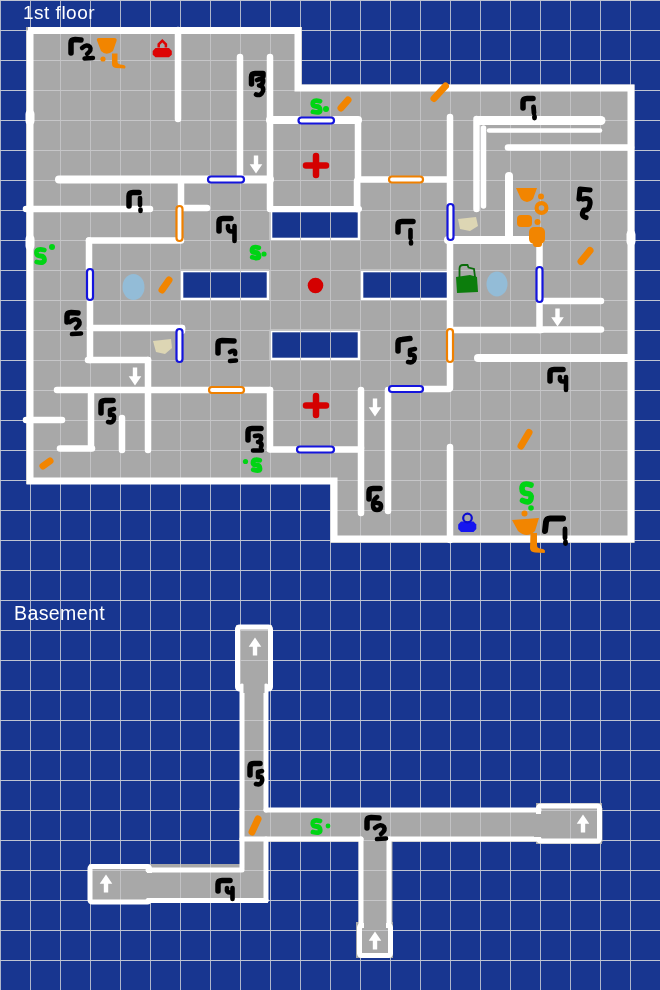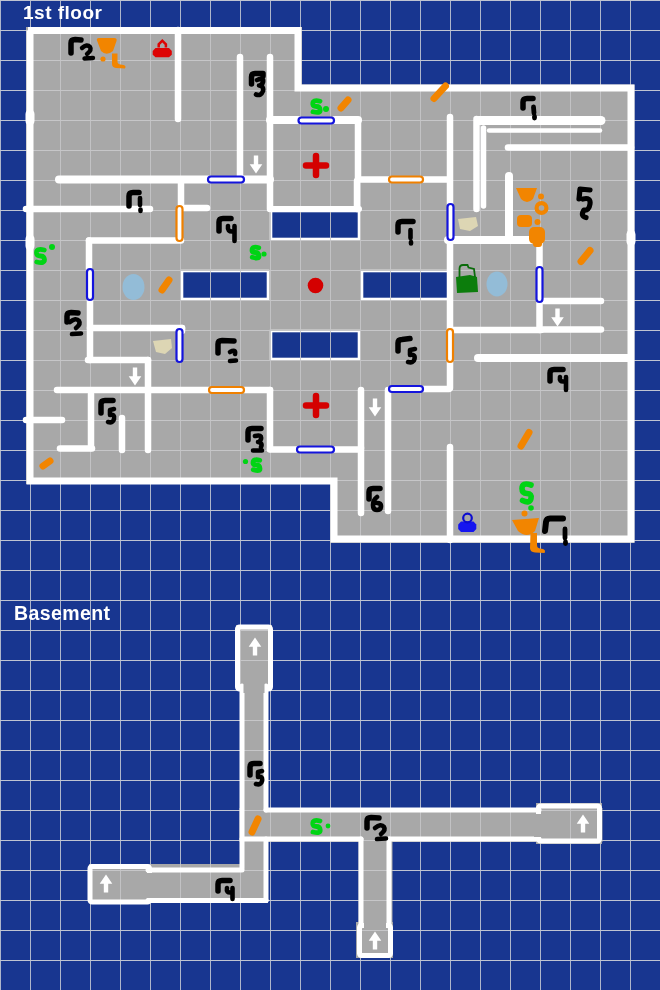--- a/index.html
+++ b/index.html
@@ -1,16 +1,16 @@
 <!DOCTYPE html>
 <html><head>
 <meta charset="utf-8">
 <style>
 html,body{margin:0;padding:0;background:#183690;}
-#map{width:660px;height:990px;position:relative;font-family:"Liberation Sans",sans-serif;font-weight:bold;}
+#map{width:660px;height:990px;position:relative;font-family:"Liberation Sans",sans-serif;}
 </style>
 </head>
 <body>
 <div id="map">
 <svg width="660" height="990" viewBox="0 0 660 990" xmlns="http://www.w3.org/2000/svg">
 <defs>
 <pattern id="grid" width="30" height="30" patternUnits="userSpaceOnUse">
   <path d="M0,0 H30 M0,0 V30" fill="none" stroke="#bfc4d2" stroke-width="1.8"></path>
 </pattern>
 <pattern id="gridf" width="30" height="30" patternUnits="userSpaceOnUse">

